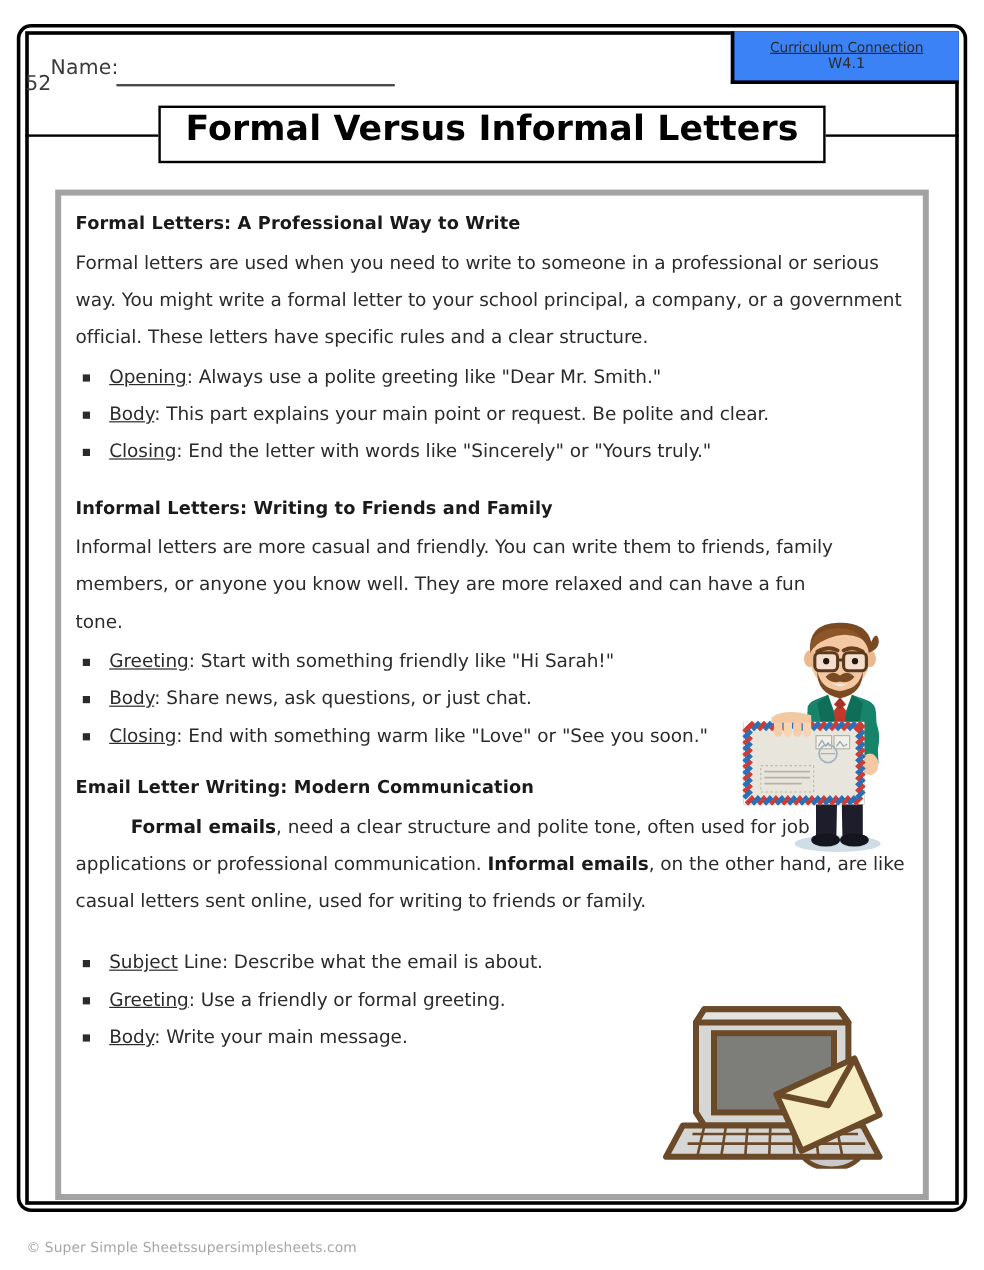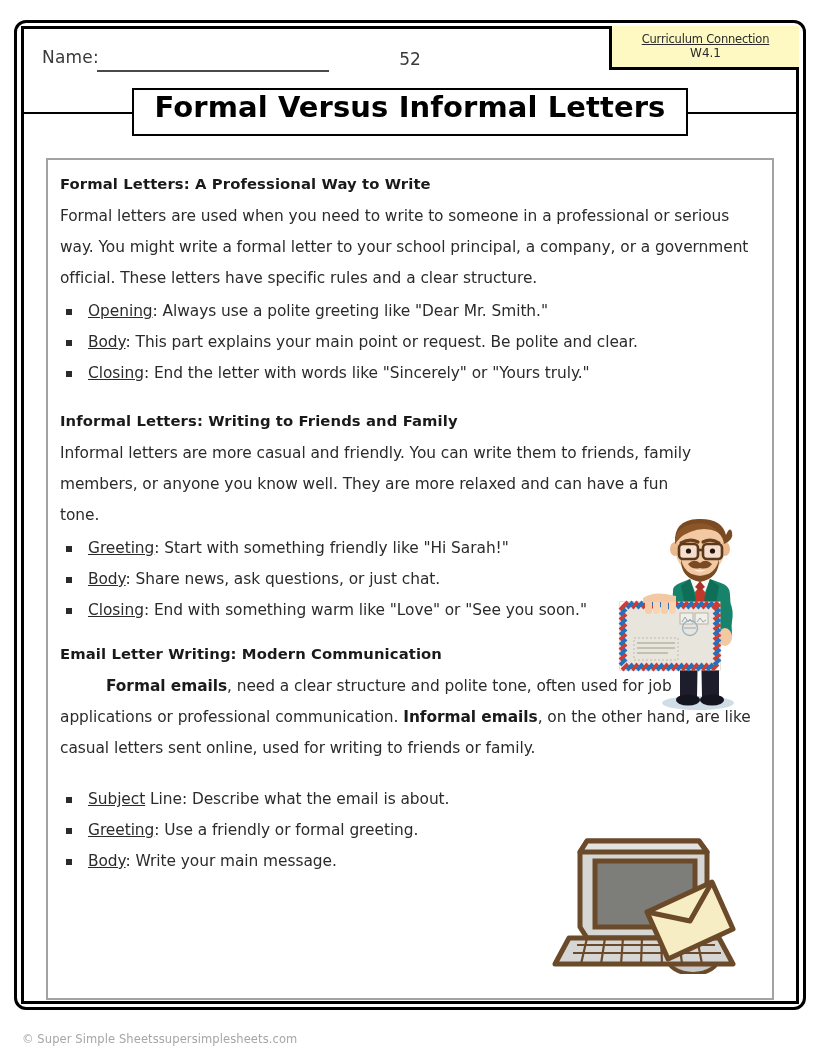--- a/index.html
+++ b/index.html
@@ -44,31 +44,30 @@
     letter-spacing: .2px;
   }
   .name-rule {
     position: absolute;
     left: 76px; top: 44px;
     width: 232px; height: 0;
     border-bottom: 2px solid #4a4a4a;
   }
   .page-number {
     position: absolute;
-    left: 0; top: 23px;
+    left: 0; top: 34px;
     width: 778px;
-    text-align: center;
     font-size: 17px;
     color: #3a3a3a;
   }
   .curriculum-badge {
     position: absolute;
     right: 0px; top: 0px;
     width: 190px; height: 44px;
-    background: #fef9c3;
+    background: #3b82f6;
     border-left: 3px solid #000;
     border-bottom: 3px solid #000;
     display: flex;
     flex-direction: column;
     align-items: center;
     justify-content: center;
     line-height: 1.25;
   }
   .curriculum-badge .cc-title {
     font-size: 11.5px;
@@ -104,21 +103,21 @@
     letter-spacing: .1px;
     color: #000;
     font-family: "DejaVu Sans", "Liberation Sans", sans-serif;
   }
 
   
   .content-box {
     position: absolute;
     left: 46px; top: 158px;
     width: 728px; height: 842px;
-    border: 2px solid #a3a3a3;
+    border: 5px solid #a3a3a3;
     background: transparent;
     padding: 12px 14px 0 12px;
     z-index: 2;
   }
 
   .section { margin: 0; }
   .sec-head {
     font-size: 14.8px;
     font-weight: bold;
     color: #1a1a1a;

